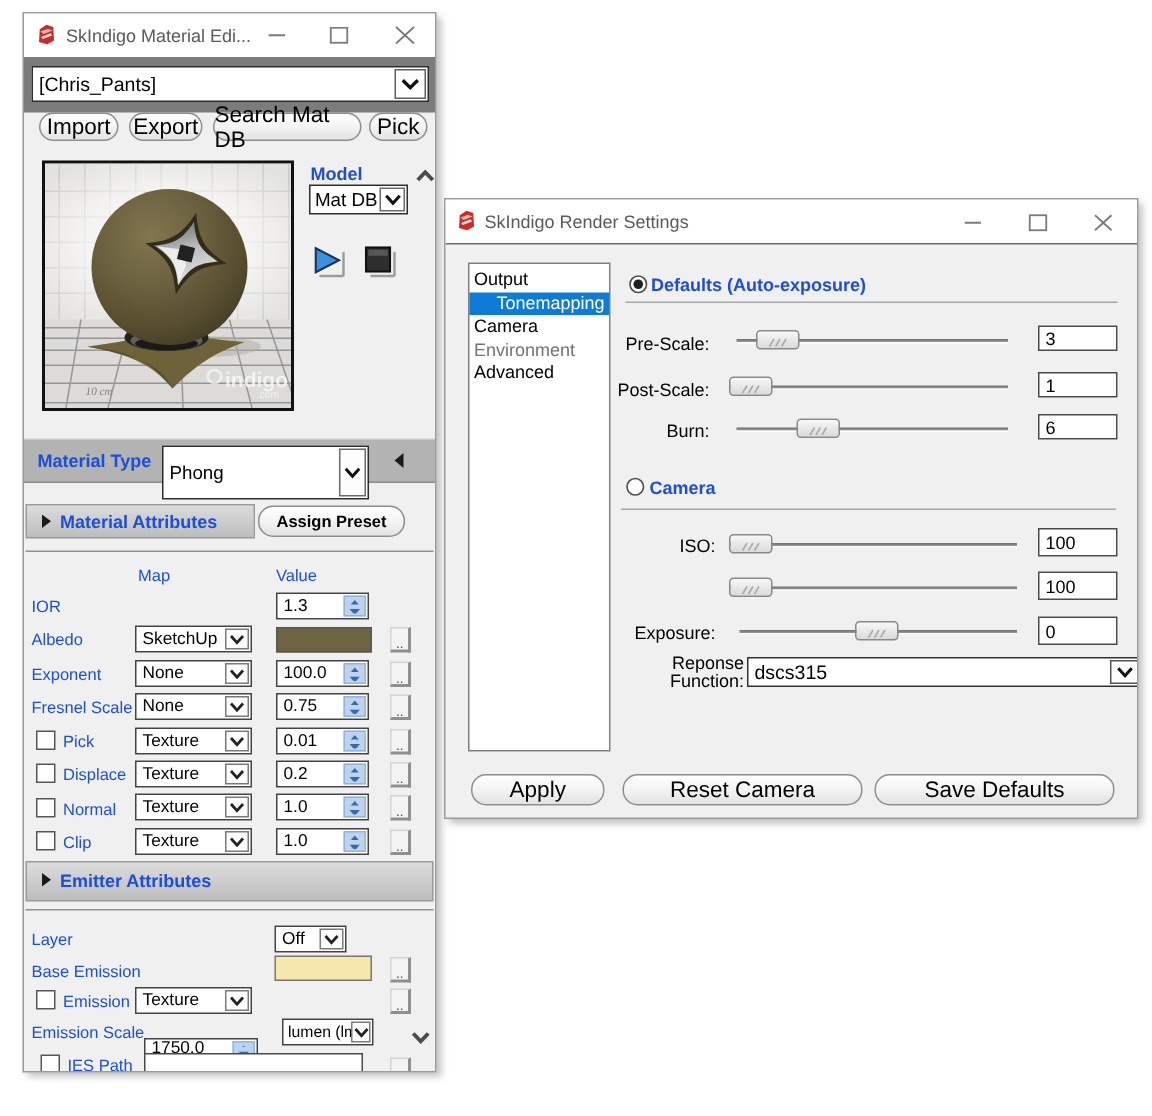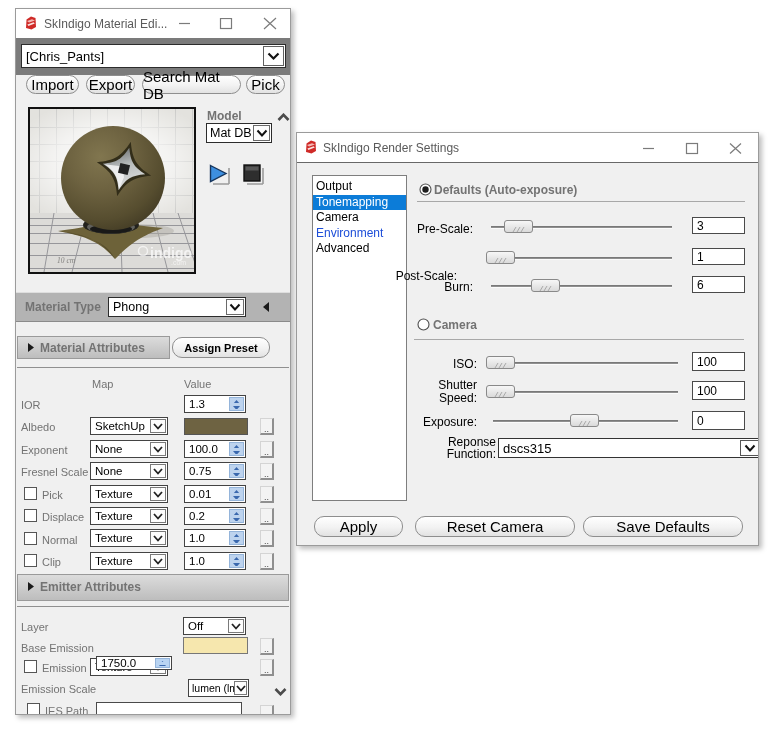--- a/index.html
+++ b/index.html
@@ -12,21 +12,21 @@
 .combo { position:absolute; background:#fff; border:1px solid #434343; }
 .combo .ct { position:absolute; left:4px; top:50%; transform:translateY(-50%); font-size:11.5px; color:#000; white-space:nowrap; }
 .combo .arr { position:absolute; top:1px; bottom:1px; border:1px solid #7a7a7a; background:#fdfdfd; display:flex; align-items:center; justify-content:center; }
 .spin { position:absolute; background:#fff; border:1px solid #434343; }
 .spin .sv { position:absolute; left:4px; top:50%; transform:translateY(-50%); font-size:11.5px; }
 .spin .sbtn { position:absolute; right:1px; top:1px; bottom:1px; width:15px; background:#bdd3ee; border:1px solid #94b4da; display:flex; flex-direction:column; align-items:center; justify-content:center; line-height:0; }
 .spin .sbtn svg { display:block; margin:1.5px 0; }
 .pill { position:absolute; border:1px solid #8e8e8e; border-radius:10px; background:linear-gradient(#ffffff,#f2f2f2 55%,#e2e2e2); display:flex; align-items:center; justify-content:center; font-size:15px; color:#000; }
 .cb { position:absolute; width:13px; height:13px; background:#fff; border:1px solid #555; }
 .dots { position:absolute; width:14px; height:17px; background:#f3f3f3; border:1px solid #d4d4d4; border-right:2px solid #8f8f8f; border-bottom:2px solid #8f8f8f; font-size:9px; color:#444; text-align:center; line-height:20px; }
-.lbl { position:absolute; font-size:11px; color:#737373; white-space:nowrap; }
+.lbl { position:absolute; font-size:11px; color:#1d4ed8; white-space:nowrap; }
 .hdrbar { position:absolute; background:linear-gradient(#dcdcdc,#bdbdbd); border:1px solid #9a9a9a; }
 .sep { position:absolute; height:1px; background:#909090; }
 .track { position:absolute; height:3px; background:linear-gradient(#6e6e6e,#9a9a9a); border-bottom:1px solid #fbfbfb; }
 .thumb { position:absolute; width:29px; height:13px; border:1px solid #898989; border-radius:3px; background:linear-gradient(#f7f7f7,#dadada); }
 .tinput { position:absolute; background:#fff; border:1px solid #4a4a4a; font-size:12px; }
 .tinput span { position:absolute; left:4px; top:50%; transform:translateY(-50%); }
 .slbl { position:absolute; font-size:12px; color:#000; text-align:right; }
 </style>
 </head>
 <body>
@@ -142,21 +142,21 @@
     <rect x="1" y="1" width="16" height="16" fill="#2e2e2e" stroke="#111" stroke-width="1.4"></rect>
     <rect x="2.5" y="2.5" width="13" height="4" fill="#575757"></rect>
   </svg>
 
   <svg class="abs" style="left:261px; top:104px;" width="13" height="9">
       <path d="M1.5 7 L6.5 1.8 L11.5 7" stroke="#4c4c4c" stroke-width="2.6" fill="none"></path>
     </svg>
 
   <div class="abs" style="left:0px; top:283px; width:274px; height:30px; background:#b3b3b3; border-top:1px solid #dedede; border-bottom:1px solid #8a8a8a;"></div>
   <div class="lbl" style="left:9px; top:291px; font-weight:bold; font-size:12px;">Material Type</div>
-  <div class="combo" style="left:92px; top:288px; width:138px; height:20px; border-color:#2c2c2c;">
+  <div class="combo" style="left:92px; top:288px; width:138px; height:36px; border-color:#2c2c2c;">
     <span class="ct" style="font-size:12.5px;">Phong</span>
     <span class="arr" style="right:1px; width:18px; border-color:#6a6a6a;">
       <svg width="12" height="9">
           <path d="M1.5 1.5 L6 6.5 L10.5 1.5" stroke="#111" stroke-width="2" fill="none"></path>
         </svg>
     </span>
   </div>
   <svg class="abs" style="left:246px; top:293px;" width="8" height="10">
       <path d="M7 0 L1 5 L7 10 Z" fill="#1a1a1a"></path>
     </svg>
@@ -336,21 +336,21 @@
 
   <div class="hdrbar" style="left:1px; top:565px; width:272px; height:27px;"></div>
   <svg class="abs" style="left:12px; top:573px;" width="7" height="10">
       <path d="M0 0 L6 4.5 L0 9 Z" fill="#1a1a1a"></path>
     </svg>
   <div class="lbl" style="left:24px; top:571px; font-weight:bold; font-size:12px;">Emitter Attributes</div>
 
   <div class="sep" style="left:1px; top:597px; width:272px;"></div>
 
   <div class="lbl" style="left:5px; top:612px;">Layer</div>
-  <div class="combo" style="left:167px; top:608px; width:63px; height:18px;padding-left:35px;">
+  <div class="combo" style="left:167px; top:608px; width:48px; height:18px;padding-left:35px;">
     <span class="ct">Off</span>
     <span class="arr" style="right:1px; width:16px;">
         <svg width="10" height="7">
           <path d="M1 1 L5 5.5 L9 1" stroke="#222" stroke-width="1.8" fill="none"></path>
         </svg>
       </span>
   </div>
 
   <div class="lbl" style="left:5px; top:633px;">Base Emission</div>
   <div class="abs" style="left:167px; top:628px; width:65px; height:17px; background:#f6e7ae; border:1px solid #777;"></div>
@@ -362,21 +362,21 @@
     <span class="ct">Texture</span>
     <span class="arr" style="right:1px; width:16px;">
         <svg width="10" height="7">
           <path d="M1 1 L5 5.5 L9 1" stroke="#222" stroke-width="1.8" fill="none"></path>
         </svg>
       </span>
   </div>
   <div class="dots" style="left:244px; top:650px;">..</div>
 
   <div class="lbl" style="left:5px; top:674px;">Emission Scale</div>
-  <div class="spin" style="left:80px; top:647px; width:76px; height:14px;">
+  <div class="spin" style="left:80px; top:683px; width:76px; height:14px;">
     <span class="sv">1750.0</span>
     <span class="sbtn" style="background:#b9d4f2;">
         <svg width="7" height="4">
           <path d="M3.5 0 L7 4 L0 4 Z" fill="#3a68ae"></path>
         </svg>
         <svg width="7" height="4">
           <path d="M3.5 4 L0 0 L7 0 Z" fill="#3a68ae"></path>
         </svg>
       </span>
   </div>
@@ -412,43 +412,43 @@
     </svg>
   <svg class="sysglyph" style="left:388px; top:9px;" width="14" height="13">
       <rect x="1.5" y="1.5" width="11" height="10" stroke="#7b7b7b" stroke-width="1.2" fill="none"></rect>
     </svg>
   <svg class="sysglyph" style="left:432px; top:9px;" width="14" height="13">
       <path d="M1 1.5 L12 11.5 M12 1.5 L1 11.5" stroke="#7b7b7b" stroke-width="1.2" fill="none"></path>
     </svg>
 
   <div class="abs" style="left:15px; top:42px; width:95px; height:326px; background:#fff; border:1px solid #7e7e7e; padding-top:2px;">
     <div style="font-size:12px; padding:1px 0 0 3px; line-height:15.6px; color:#000;">Output</div>
-    <div style="font-size:12px; padding:0 0 0 3px; line-height:15.6px; color:#fff; background:#0c7cd8;">Tonemapping</div>
+    <div style="font-size:12px; padding:0 0 0 18px; line-height:15.6px; color:#fff; background:#0c7cd8;">Tonemapping</div>
     <div style="font-size:12px; padding:0 0 0 3px; line-height:15.6px; color:#000;">Camera</div>
-    <div style="font-size:12px; padding:0 0 0 3px; line-height:15.6px; color:#1d4ed8;">Environment</div>
+    <div style="font-size:12px; padding:0 0 0 3px; line-height:15.6px; color:#737373;">Environment</div>
     <div style="font-size:12px; padding:0 0 0 3px; line-height:15.6px; color:#000;">Advanced</div>
   </div>
 
   <svg class="abs" style="left:122px; top:50px;" width="13" height="13">
     <circle cx="6.5" cy="6.5" r="5.5" fill="#fff" stroke="#4e4e4e" stroke-width="1.1"></circle>
     <circle cx="6.5" cy="6.5" r="3.2" fill="#1f1f1f"></circle>
   </svg>
   <div class="lbl" style="left:137px; top:50px; font-weight:bold; font-size:12px;">Defaults (Auto-exposure)</div>
   <div class="sep" style="left:120px; top:68px; width:328px; background:#a8a8a8;"></div>
 
   <div class="slbl" style="left:80px; top:89px; width:96px;">Pre-Scale:</div>
   <div class="track" style="left:194px; top:93px; width:181px;"></div>
   <div class="thumb" style="left:207px; top:87px;"><svg width="27" height="11">
         <path d="M8 8 L11 3 M12 8 L15 3 M16 8 L19 3" stroke="#a9a9a9" stroke-width="1" fill="none"></path>
       </svg></div>
   <div class="tinput" style="left:395px; top:84px; width:53px; height:17px;">
       <span>3</span>
     </div>
 
-  <div class="slbl" style="left:64px; top:120px; width:96px;margin-top:16px;">Post-Scale:</div>
+  <div class="slbl" style="left:80px; top:120px; width:96px;">Post-Scale:</div>
   <div class="track" style="left:189px; top:124px; width:186px;"></div>
   <div class="thumb" style="left:189px; top:118px;"><svg width="27" height="11">
         <path d="M8 8 L11 3 M12 8 L15 3 M16 8 L19 3" stroke="#a9a9a9" stroke-width="1" fill="none"></path>
       </svg></div>
   <div class="tinput" style="left:395px; top:115px; width:53px; height:17px;">
       <span>1</span>
     </div>
 
   <div class="slbl" style="left:80px; top:147px; width:96px;">Burn:</div>
   <div class="track" style="left:194px; top:152px; width:181px;"></div>
@@ -467,21 +467,20 @@
 
   <div class="slbl" style="left:84px; top:224px; width:96px;">ISO:</div>
   <div class="track" style="left:189px; top:229px; width:192px;"></div>
   <div class="thumb" style="left:189px; top:223px;"><svg width="27" height="11">
         <path d="M8 8 L11 3 M12 8 L15 3 M16 8 L19 3" stroke="#a9a9a9" stroke-width="1" fill="none"></path>
       </svg></div>
   <div class="tinput" style="left:395px; top:219px; width:53px; height:19px;">
       <span>100</span>
     </div>
 
-  <div class="slbl" style="left:84px; top:246px; width:96px; line-height:13px;">Shutter<br>Speed:</div>
   <div class="track" style="left:189px; top:258px; width:192px;"></div>
   <div class="thumb" style="left:189px; top:252px;"><svg width="27" height="11">
         <path d="M8 8 L11 3 M12 8 L15 3 M16 8 L19 3" stroke="#a9a9a9" stroke-width="1" fill="none"></path>
       </svg></div>
   <div class="tinput" style="left:395px; top:248px; width:53px; height:19px;">
       <span>100</span>
     </div>
 
   <div class="slbl" style="left:84px; top:282px; width:96px;">Exposure:</div>
   <div class="track" style="left:196px; top:287px; width:185px;"></div>

